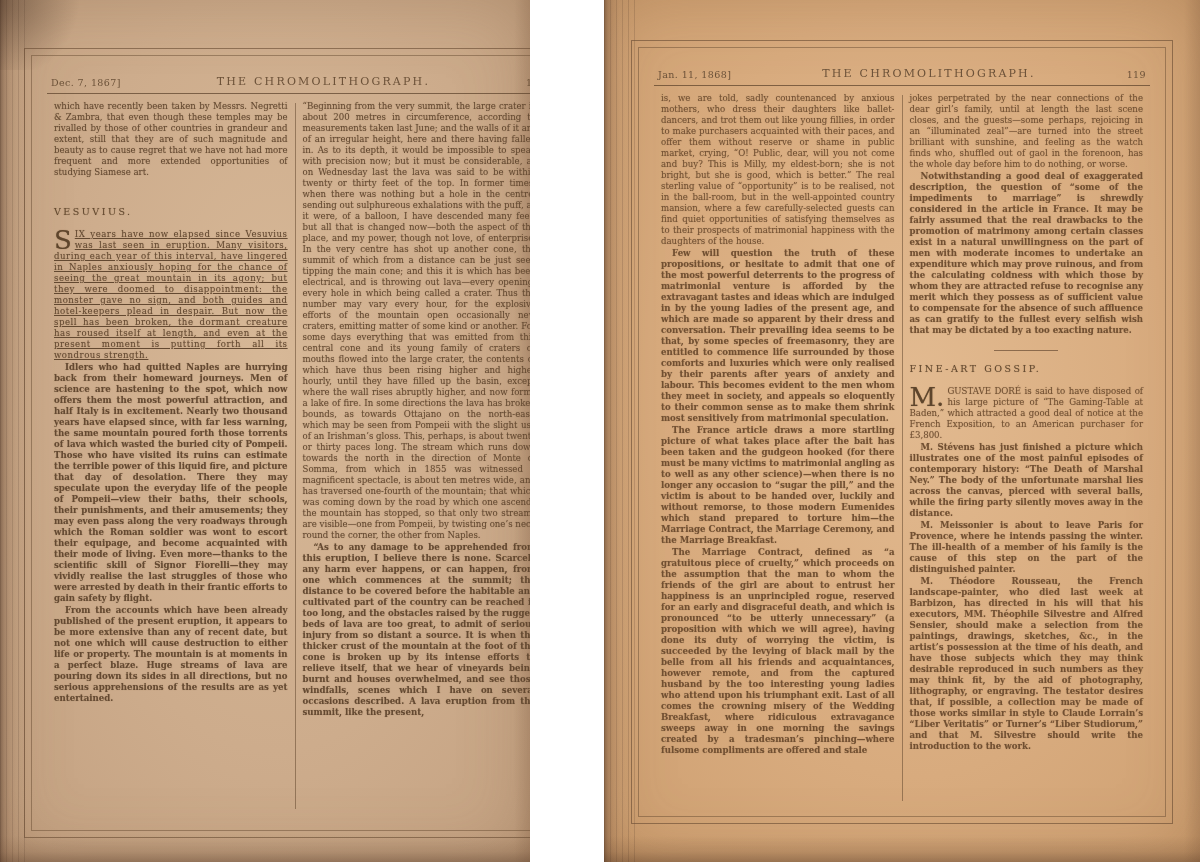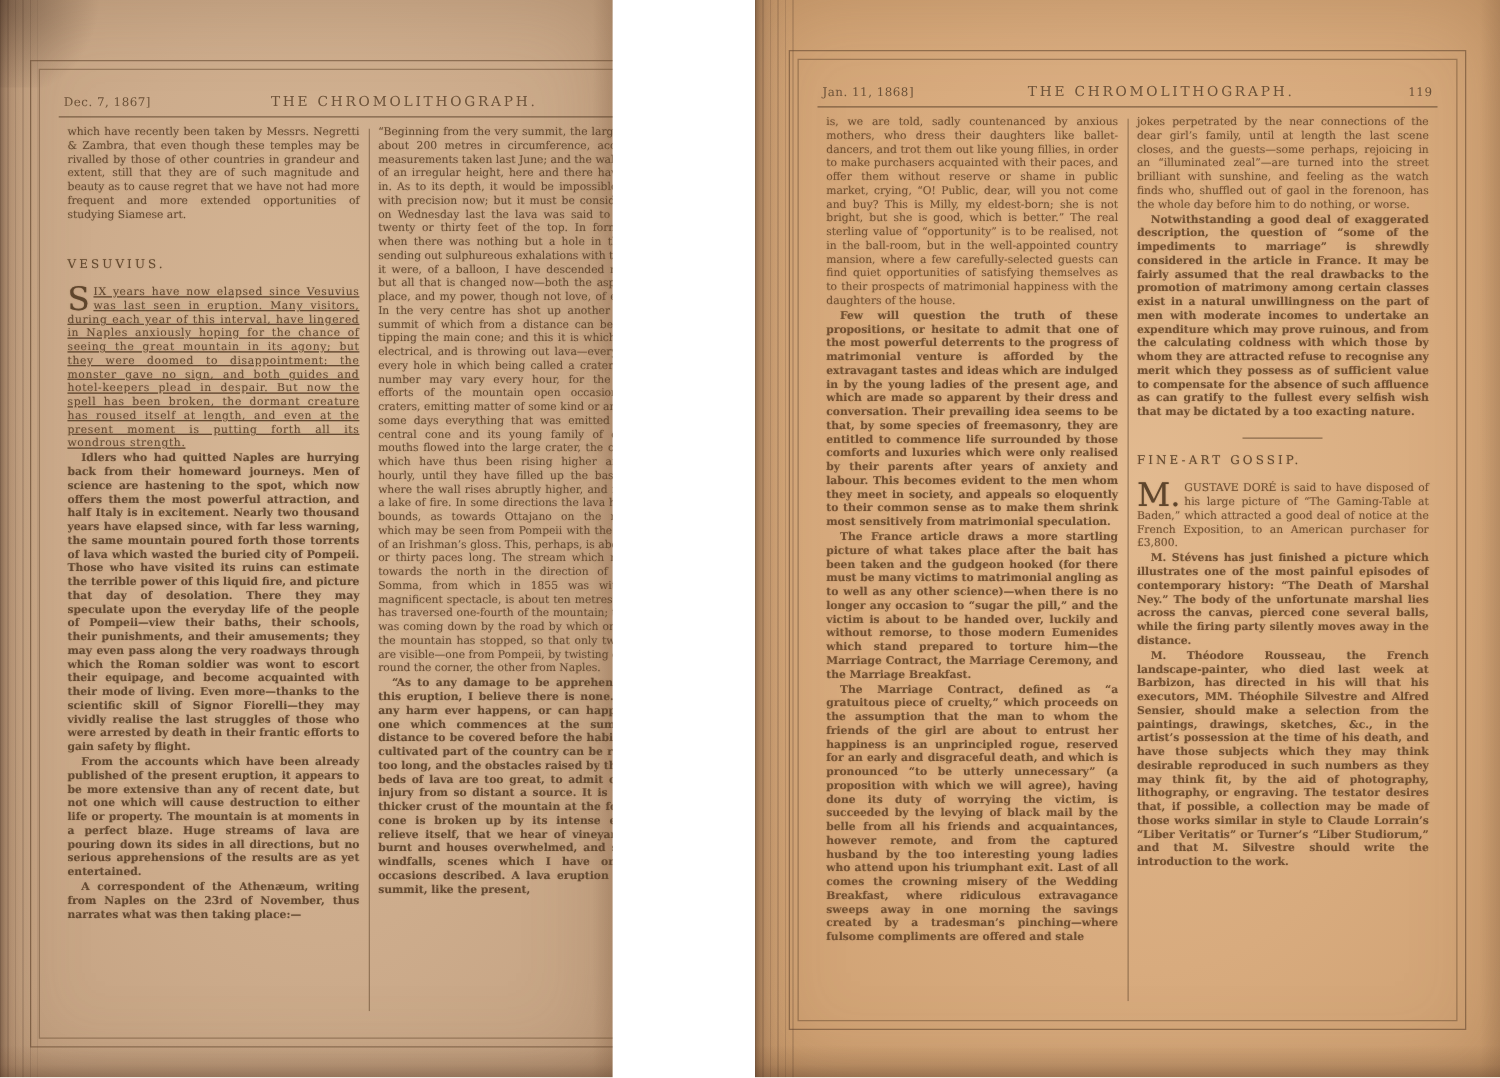--- a/index.html
+++ b/index.html
@@ -1,19 +1,19 @@
 <!DOCTYPE html>
 <html><head>
 <meta charset="utf-8">
 <style>
   html,body{margin:0;padding:0;background:#ffffff;}
   .canvas{position:relative;width:1200px;height:862px;background:#ffffff;overflow:hidden;
           font-family:"DejaVu Serif","Liberation Serif",serif;}
   .page{position:absolute;top:0;height:862px;overflow:hidden;}
-  .page-left{left:0;width:490px;
+  .page-left{left:0;width:530px;
     background:radial-gradient(ellipse at 52% 42%, #d7b897 0%, #cdac8c 55%, #c5a383 90%, #bf9c7c 100%);
     box-shadow:inset 0 0 70px rgba(120,85,55,.30);}
   .page-right{left:604px;width:596px;
     background:radial-gradient(ellipse at 52% 45%, #e2ba90 0%, #d8ab7e 58%, #cfa173 92%, #c99a6c 100%);
     box-shadow:inset 0 0 70px rgba(130,85,45,.30);}
   .gutter{position:absolute;top:0;bottom:0;left:0;width:30px;pointer-events:none;
     background:
       linear-gradient(90deg, rgba(80,55,40,.50) 0px, rgba(110,80,60,.32) 4px, rgba(140,105,80,.20) 9px, rgba(170,135,105,.10) 16px, rgba(0,0,0,0) 28px),
       repeating-linear-gradient(90deg, rgba(70,48,35,.18) 0 1px, rgba(0,0,0,0) 1px 6px);}
   .page-right .gutter{width:34px;}
@@ -76,21 +76,20 @@
           <span class="head-page">17</span>
         </header>
 
         <div class="columns">
           <div class="col">
             <p class="para no-indent intro-end">which have recently been taken by Messrs. Negretti &amp; Zambra, that even though these temples may be rivalled by those of other countries in grandeur and extent, still that they are of such magnitude and beauty as to cause regret that we have not had more frequent and more extended opportunities of studying Siamese art.</p>
             <h2 class="article-heading">VESUVIUS.</h2>
             <p class="para no-indent"><span class="dropcap">S</span><span class="smallcaps">IX years have now elapsed since Vesuvius was last seen in eruption. Many visitors, during each year of this interval, have lingered in Naples anxiously hoping for the chance of seeing the great mountain in its agony; but they were doomed to disappointment: the monster gave no sign, and both guides and hotel-keepers plead in despair. But now the spell has been broken, the dormant creature has roused itself at length, and even at the present moment is putting forth all its wondrous strength.</span></p>
             <p class="para">Idlers who had quitted Naples are hurrying back from their homeward journeys. Men of science are hastening to the spot, which now offers them the most powerful attraction, and half Italy is in excitement. Nearly two thousand years have elapsed since, with far less warning, the same mountain poured forth those torrents of lava which wasted the buried city of Pompeii. Those who have visited its ruins can estimate the terrible power of this liquid fire, and picture that day of desolation. There they may speculate upon the everyday life of the people of Pompeii—view their baths, their schools, their punishments, and their amusements; they may even pass along the very roadways through which the Roman soldier was wont to escort their equipage, and become acquainted with their mode of living. Even more—thanks to the scientific skill of Signor Fiorelli—they may vividly realise the last struggles of those who were arrested by death in their frantic efforts to gain safety by flight.</p>
             <p class="para">From the accounts which have been already published of the present eruption, it appears to be more extensive than any of recent date, but not one which will cause destruction to either life or property. The mountain is at moments in a perfect blaze. Huge streams of lava are pouring down its sides in all directions, but no serious apprehensions of the results are as yet entertained.</p>
-            <p class="para">A correspondent of the Athenæum, writing from Naples on the 23rd of November, thus narrates what was then taking place:—</p>
           </div>
           <div class="col-rule"></div>
           <div class="col">
             <p class="para no-indent">“Beginning from the very summit, the large crater is about 200 metres in circumference, according to measurements taken last June; and the walls of it are of an irregular height, here and there having fallen in. As to its depth, it would be impossible to speak with precision now; but it must be considerable, as on Wednesday last the lava was said to be within twenty or thirty feet of the top. In former times, when there was nothing but a hole in the centre, sending out sulphureous exhalations with the puff, as it were, of a balloon, I have descended many feet; but all that is changed now—both the aspect of the place, and my power, though not love, of enterprise. In the very centre has shot up another cone, the summit of which from a distance can be just seen tipping the main cone; and this it is which has been electrical, and is throwing out lava—every opening, every hole in which being called a crater. Thus the number may vary every hour, for the explosive efforts of the mountain open occasionally new craters, emitting matter of some kind or another. For some days everything that was emitted from this central cone and its young family of craters or mouths flowed into the large crater, the contents of which have thus been rising higher and higher hourly, until they have filled up the basin, except where the wall rises abruptly higher, and now forms a lake of fire. In some directions the lava has broken bounds, as towards Ottajano on the north-east, which may be seen from Pompeii with the slight use of an Irishman’s gloss. This, perhaps, is about twenty or thirty paces long. The stream which runs down towards the north in the direction of Monte di Somma, from which in 1855 was witnessed a magnificent spectacle, is about ten metres wide, and has traversed one-fourth of the mountain; that which was coming down by the road by which one ascends the mountain has stopped, so that only two streams are visible—one from Pompeii, by twisting one’s neck round the corner, the other from Naples.</p>
             <p class="para">“As to any damage to be apprehended from this eruption, I believe there is none. Scarcely any harm ever happens, or can happen, from one which commences at the summit; the distance to be covered before the habitable and cultivated part of the country can be reached is too long, and the obstacles raised by the rugged beds of lava are too great, to admit of serious injury from so distant a source. It is when the thicker crust of the mountain at the foot of the cone is broken up by its intense efforts to relieve itself, that we hear of vineyards being burnt and houses overwhelmed, and see those windfalls, scenes which I have on several occasions described. A lava eruption from the summit, like the present,</p>
           </div>
         </div>
 
       </div>
     </div>
@@ -117,21 +116,22 @@
             <p class="para">The France article draws a more startling picture of what takes place after the bait has been taken and the gudgeon hooked (for there must be many victims to matrimonial angling as to well as any other science)—when there is no longer any occasion to “sugar the pill,” and the victim is about to be handed over, luckily and without remorse, to those modern Eumenides which stand prepared to torture him—the Marriage Contract, the Marriage Ceremony, and the Marriage Breakfast.</p>
             <p class="para">The Marriage Contract, defined as “a gratuitous piece of cruelty,” which proceeds on the assumption that the man to whom the friends of the girl are about to entrust her happiness is an unprincipled rogue, reserved for an early and disgraceful death, and which is pronounced “to be utterly unnecessary” (a proposition with which we will agree), having done its duty of worrying the victim, is succeeded by the levying of black mail by the belle from all his friends and acquaintances, however remote, and from the captured husband by the too interesting young ladies who attend upon his triumphant exit. Last of all comes the crowning misery of the Wedding Breakfast, where ridiculous extravagance sweeps away in one morning the savings created by a tradesman’s pinching—where fulsome compliments are offered and stale</p>
           </div>
           <div class="col-rule"></div>
           <div class="col">
             <p class="para no-indent">jokes perpetrated by the near connections of the dear girl’s family, until at length the last scene closes, and the guests—some perhaps, rejoicing in an “illuminated zeal”—are turned into the street brilliant with sunshine, and feeling as the watch finds who, shuffled out of gaol in the forenoon, has the whole day before him to do nothing, or worse.</p>
             <p class="para">Notwithstanding a good deal of exaggerated description, the question of “some of the impediments to marriage” is shrewdly considered in the article in France. It may be fairly assumed that the real drawbacks to the promotion of matrimony among certain classes exist in a natural unwillingness on the part of men with moderate incomes to undertake an expenditure which may prove ruinous, and from the calculating coldness with which those by whom they are attracted refuse to recognise any merit which they possess as of sufficient value to compensate for the absence of such affluence as can gratify to the fullest every selfish wish that may be dictated by a too exacting nature.</p>
             <div class="section-rule"></div>
             <h2 class="article-heading">FINE-ART GOSSIP.</h2>
             <p class="para no-indent"><span class="dropcap">M.</span><span>GUSTAVE DORÉ is said to have disposed of his large picture of “The Gaming-Table at Baden,” which attracted a good deal of notice at the French Exposition, to an American purchaser for £3,800.</span></p>
-            <p class="para">M. Stévens has just finished a picture which illustrates one of the most painful episodes of contemporary history: “The Death of Marshal Ney.” The body of the unfortunate marshal lies across the canvas, pierced cone several balls, while the firing party silently moves away in the distance.</p>
+            <p class="para">M. Stévens has just finished a picture which illustrates one of the most painful episodes of contemporary history: “The Death of Marshal Ney.” The body of the unfortunate marshal lies across the canvas, pierced with several balls, while the firing party silently moves away in the distance.</p>
+            <p class="para">M. Meissonier is about to leave Paris for Provence, where he intends passing the winter. The ill-health of a member of his family is the cause of this step on the part of the distinguished painter.</p>
             <p class="para">M. Théodore Rousseau, the French landscape-painter, who died last week at Barbizon, has directed in his will that his executors, MM. Théophile Silvestre and Alfred Sensier, should make a selection from the paintings, drawings, sketches, &amp;c., in the artist’s possession at the time of his death, and have those subjects which they may think desirable reproduced in such numbers as they may think fit, by the aid of photography, lithography, or engraving. The testator desires that, if possible, a collection may be made of those works similar in style to Claude Lorrain’s “Liber Veritatis” or Turner’s “Liber Studiorum,” and that M. Silvestre should write the introduction to the work.</p>
           </div>
         </div>
 
       </div>
     </div>
   </section>
 
 </div>
 

